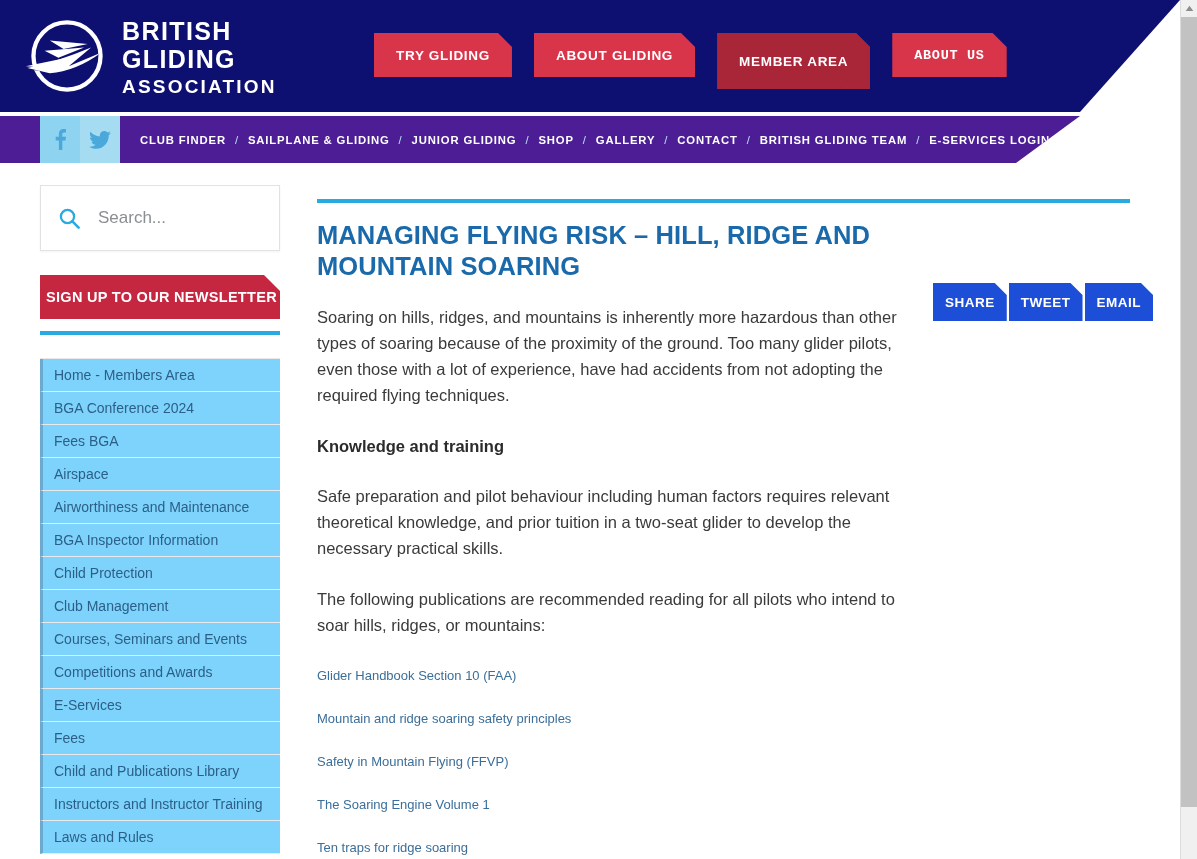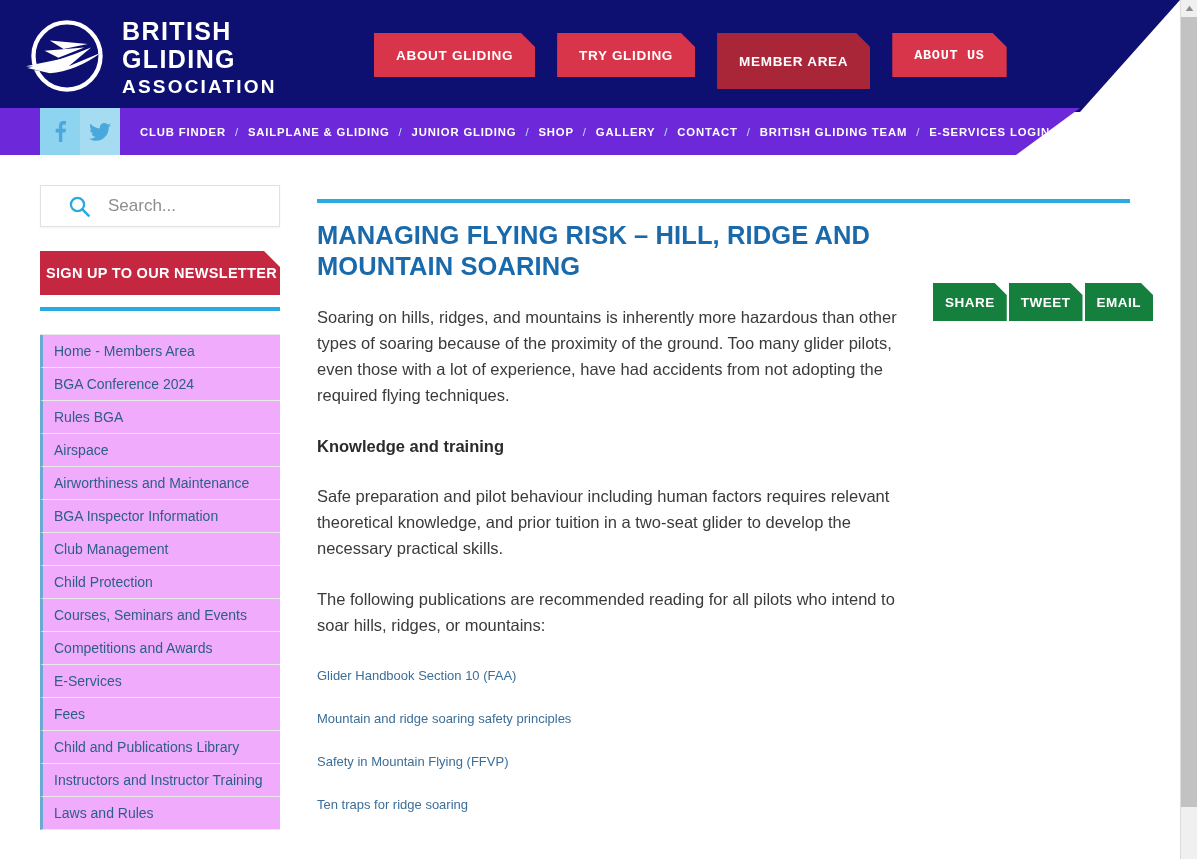--- a/index.html
+++ b/index.html
@@ -103,23 +103,23 @@
     right: 18px; top: 44px;
     border-left: 0 solid transparent;
     border-right: 14px solid transparent;
     border-top: 12px solid #a82638;
   }
   .hbtn:last-child { margin-right: 0; font-family: Liberation Mono, monospace; }
 
   
   #subnav {
     position: absolute;
-    left: 0; top: 108px;
+    left: 0; top: 116px;
     width: 1180px; height: 47px;
-    background: #6d28d9;
+    background: #4c1d95;
     clip-path: polygon(0 0, 1080px 0, 1016px 47px, 0 47px);
   }
   .social-box {
     position: absolute;
     top: 0;
     width: 40px; height: 47px;
     display: flex; align-items: center; justify-content: center;
     cursor: pointer;
   }
   #social-fb { left: 40px; background: #8ed3f0; }
@@ -144,25 +144,25 @@
     font-weight: normal;
   }
 
   
   #sidebar {
     position: absolute;
     left: 40px; top: 185px;
     width: 240px;
   }
   #search-box {
-    width: 240px; height: 42px;
+    width: 240px; height: 66px;
     border: 1px solid #e2e2e2;
     background: #ffffff;
     display: flex; align-items: center;
-    padding: 0 28px;
+    padding: 0 18px;
     box-shadow: 0 1px 2px rgba(0,0,0,0.05);
     justify-content: space-between;
   }
   #search-icon { flex: none; margin-right: 16px; }
   #search-input {
     border: none; outline: none;
     font-size: 17px;
     color: #6f7274;
     font-family: "Liberation Sans", sans-serif;
     background: transparent;
@@ -195,21 +195,21 @@
     border-top: 1px solid #e9e9e9;
   }
   .side-item {
     height: 33px;
     display: flex; align-items: center;
     border-bottom: 1px solid #e9e9e9;
     border-left: 3px solid #6ba9cf;
     padding-left: 11px;
     color: #2c5f87;
     font-size: 14px;
-    background: #f0abfc;
+    background: #7dd3fc;
     cursor: pointer;
   }
 
   
   #content {
     position: absolute;
     left: 317px; top: 190px;
     width: 815px;
   }
   #breadcrumb {
@@ -237,21 +237,21 @@
     letter-spacing: 0.1px;
   }
 
   #share-group {
     position: absolute;
     left: 616px; top: 93px;
     display: flex;
   }
   .sbtn {
     height: 38px;
-    background: #15803d;
+    background: #1d4ed8;
     color: #ffffff;
     font-size: 13.5px;
     font-weight: bold;
     letter-spacing: 0.5px;
     display: flex; align-items: center; justify-content: center;
     padding: 0 12px;
     margin-right: 2px;
     cursor: pointer;
     clip-path: polygon(0 0, calc(100% - 12px) 0, 100% 12px, 100% 100%, 0 100%);
   }
@@ -314,22 +314,22 @@
         <path d="M2 62 L60 50 L34 64 Z" fill="#ffffff"></path>
       </svg>
       <div id="logo-text">
         <span class="logo-line1">BRITISH</span>
         <span class="logo-line2">GLIDING</span>
         <span class="logo-line3">ASSOCIATION</span>
       </div>
     </div>
 
     <div id="header-nav">
+      <div class="hbtn">TRY GLIDING</div>
       <div class="hbtn">ABOUT GLIDING</div>
-      <div class="hbtn">TRY GLIDING</div>
       <div class="hbtn active">MEMBER AREA</div>
       <div class="hbtn">ABOUT US</div>
     </div>
   </div>
 
   <div id="subnav">
     <div class="social-box" id="social-fb">
       <svg width="11" height="21" viewBox="0 0 11 21">
         <path d="M7.3 21V11.4h3.2l0.5-3.7H7.3V5.3c0-1.1 0.3-1.8 1.8-1.8h2V0.15C10.8 0.1 9.7 0 8.4 0 5.7 0 3.9 1.6 3.9 4.7v3H0.7v3.7h3.2V21H7.3z" fill="#4aa8da"></path>
       </svg>
@@ -366,26 +366,26 @@
       </svg>
       <input id="search-input" type="text" placeholder="Search..." style="">
     </div>
 
     <div id="newsletter-btn">SIGN UP TO OUR NEWSLETTER</div>
     <div id="newsletter-underline"></div>
 
     <div id="side-menu">
       <div class="side-item">Home - Members Area</div>
       <div class="side-item">BGA Conference 2024</div>
-      <div class="side-item">Rules BGA</div>
+      <div class="side-item">Fees BGA</div>
       <div class="side-item">Airspace</div>
       <div class="side-item">Airworthiness and Maintenance</div>
       <div class="side-item">BGA Inspector Information</div>
+      <div class="side-item">Child Protection</div>
       <div class="side-item">Club Management</div>
-      <div class="side-item">Child Protection</div>
       <div class="side-item">Courses, Seminars and Events</div>
       <div class="side-item">Competitions and Awards</div>
       <div class="side-item">E-Services</div>
       <div class="side-item">Fees</div>
       <div class="side-item">Child and Publications Library</div>
       <div class="side-item">Instructors and Instructor Training</div>
       <div class="side-item">Laws and Rules</div>
     </div>
   </div>
 
@@ -403,20 +403,21 @@
     </div>
 
     <div id="body-copy">
       <p>Soaring on hills, ridges, and mountains is inherently more hazardous than other types of soaring because of the proximity of the ground. Too many glider pilots, even those with a lot of experience, have had accidents from not adopting the required flying techniques.</p>
       <p class="sub">Knowledge and training</p>
       <p>Safe preparation and pilot behaviour including human factors requires relevant theoretical knowledge, and prior tuition in a two-seat glider to develop the necessary practical skills.</p>
       <p>The following publications are recommended reading for all pilots who intend to soar hills, ridges, or mountains:</p>
       <a class="doclink">Glider Handbook Section 10 (FAA)</a>
       <a class="doclink">Mountain and ridge soaring safety principles</a>
       <a class="doclink">Safety in Mountain Flying (FFVP)</a>
+      <a class="doclink">The Soaring Engine Volume 1</a>
       <a class="doclink">Ten traps for ridge soaring</a>
     </div>
   </div>
 
 </div>
 
   <div id="scrollbar">
     <div id="sb-up">
       <svg width="9" height="7" viewBox="0 0 9 7">
         <path d="M4.5 0.8 L8.3 6.0 L0.7 6.0 Z" fill="#8d8d8d"></path>

